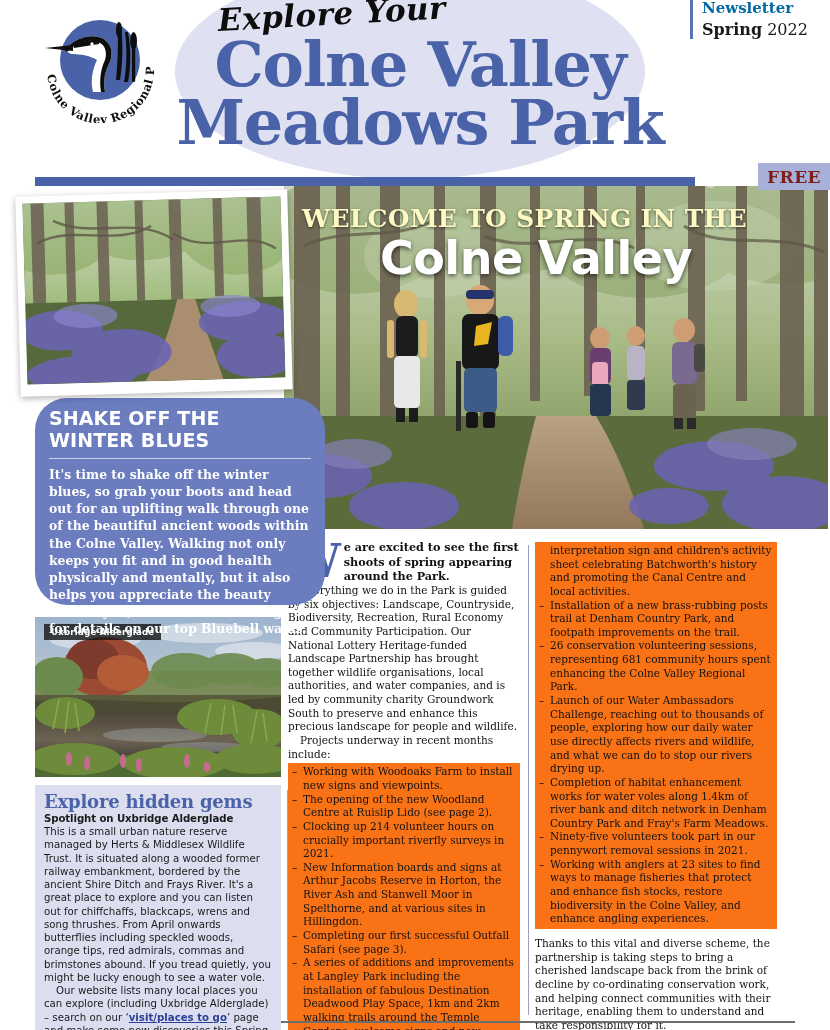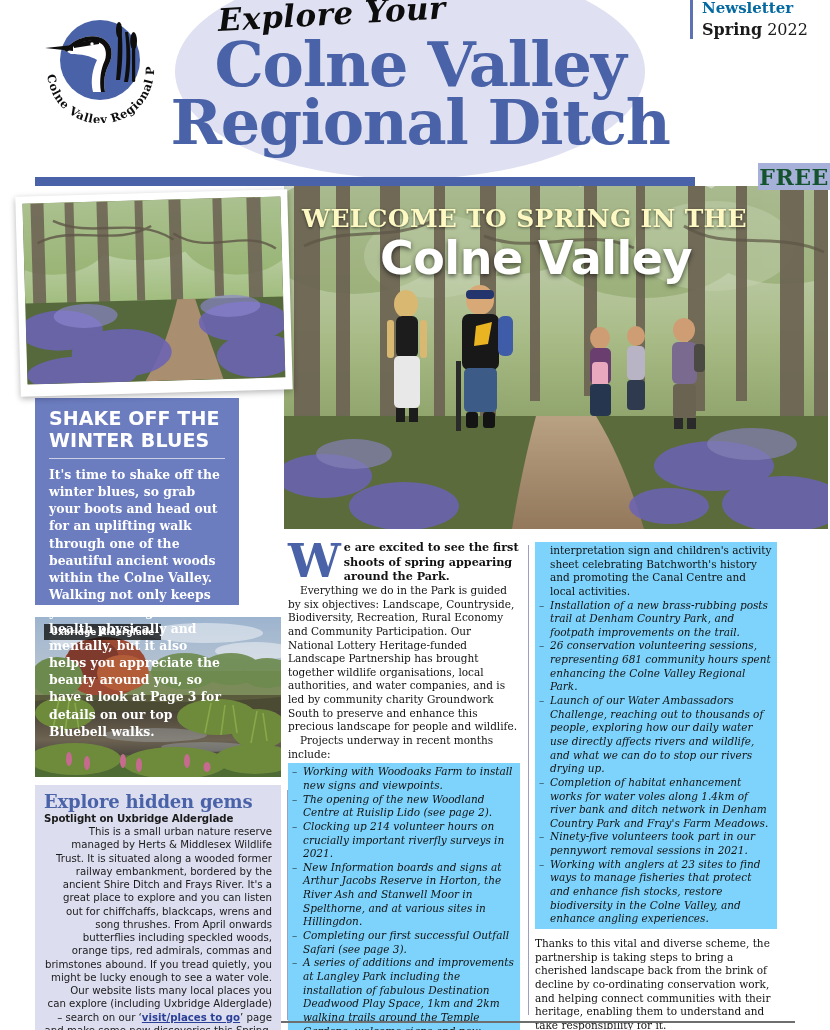--- a/index.html
+++ b/index.html
@@ -95,24 +95,24 @@
     width: 660px; height: 9px;
     background: #4a63a8;
   }
 
   
   .free-badge {
     position: absolute;
     right: 0px; top: 163px;
     width: 72px; height: 27px;
     background: #a6b0d8;
-    color: #14532d;
-    font-family: "DejaVu Serif", serif;
-    font-weight: 700;
-    font-size: 22px;
+    color: #7f1d1d;
+    font-family: "DejaVu Serif", serif;
+    font-weight: 700;
+    font-size: 17px;
     letter-spacing: 0.5px;
     display: flex;
     align-items: center;
     justify-content: center;
     z-index: 30;
   }
 
   
   .hero-photo {
     position: absolute;
@@ -162,25 +162,26 @@
     width: 100%; height: 100%;
     overflow: hidden;
     position: relative;
     background: #6a7a4a;
   }
 
   
   .panel-blue {
     position: absolute;
     left: 35px; top: 398px;
-    width: 204px; height: 207px;
+    width: 290px; height: 207px;
     background: #6b7cbf;
     box-sizing: border-box;
     padding: 9px 14px 10px 14px;
     z-index: 15;
+    border-radius: 32px;
   }
   .panel-blue h2 {
     margin: 0;
     font-family: "DejaVu Sans", sans-serif;
     font-weight: 700;
     font-size: 19px;
     line-height: 1.16;
     color: #ffffff;
     letter-spacing: 0.1px;
   }
@@ -245,21 +246,20 @@
     font-size: 10.2px;
     color: #1a1a1a;
     letter-spacing: -0.1px;
   }
   .gems-box p {
     margin: 0;
     font-family: "DejaVu Sans", sans-serif;
     font-size: 10.2px;
     line-height: 1.30;
     color: #1a1a1a;
-    text-align: right;
   }
   .gems-box p.indent { text-indent: 12px; }
   .gems-link {
     color: #2a3f96;
     font-weight: 700;
     text-decoration: underline;
   }
 
   
   .col-a {
@@ -298,29 +298,28 @@
     color: #4a63a8;
     margin: 2px 3px 0 0;
   }
   .body-para {
     margin: 0;
     text-indent: 12px;
   }
 
   
   .shade {
-    background: #7dd3fc;
+    background: #f97316;
     padding: 2px 4px 3px 3px;
     margin-top: 2px;
   }
   ul.dashlist {
     margin: 0;
     padding: 0;
     list-style: none;
-    font-style: italic;
   }
   ul.dashlist li {
     position: relative;
     padding-left: 12px;
     margin-bottom: 0px;
   }
   ul.dashlist li:before {
     content: "\2013";
     position: absolute;
     left: 1px; top: 0;
@@ -395,21 +394,21 @@
       </text>
     </svg>
   </div>
 
   <div class="explore-script">
     <span>Explore Your</span>
   </div>
 
   <div class="mast-title">
     <div class="l1">Colne Valley</div>
-    <div class="l2">Regional Ditch</div>
+    <div class="l2">Meadows Park</div>
   </div>
 
   <div class="issue-block">
     <div class="issue-title">Newsletter</div>
     <div class="issue-date">
       <b>Spring</b>
       <span>2022</span>
     </div>
   </div>
 

